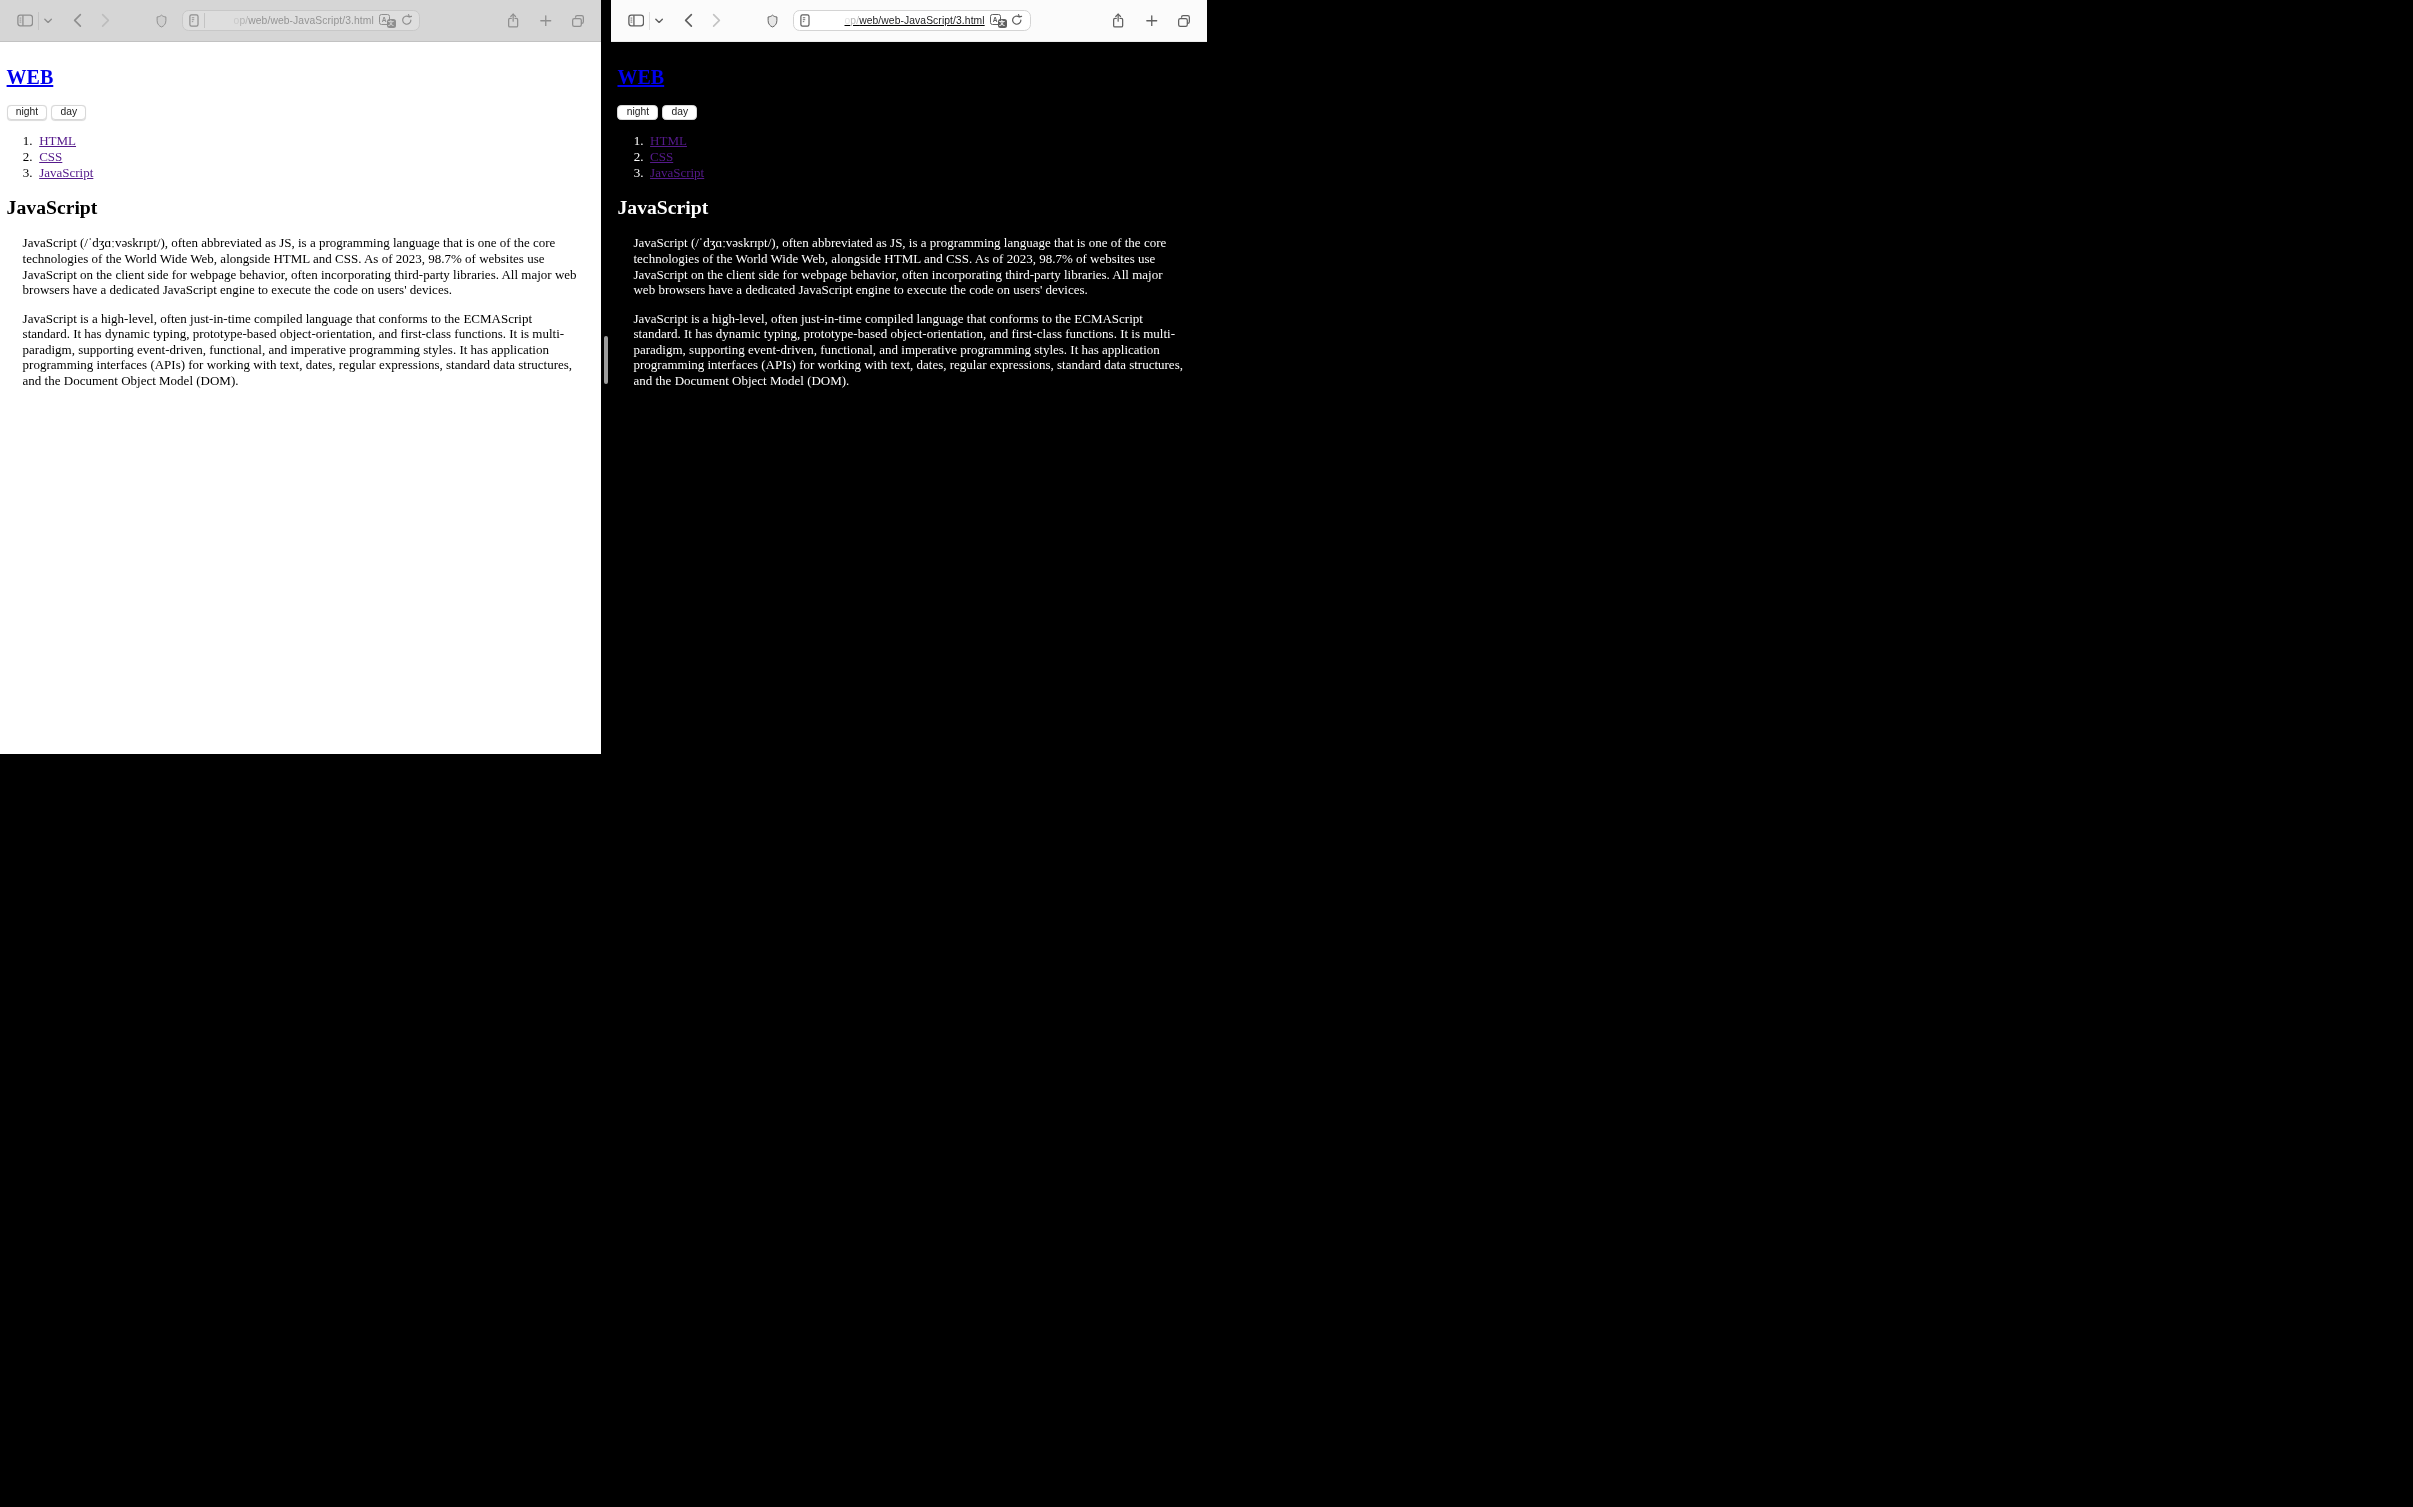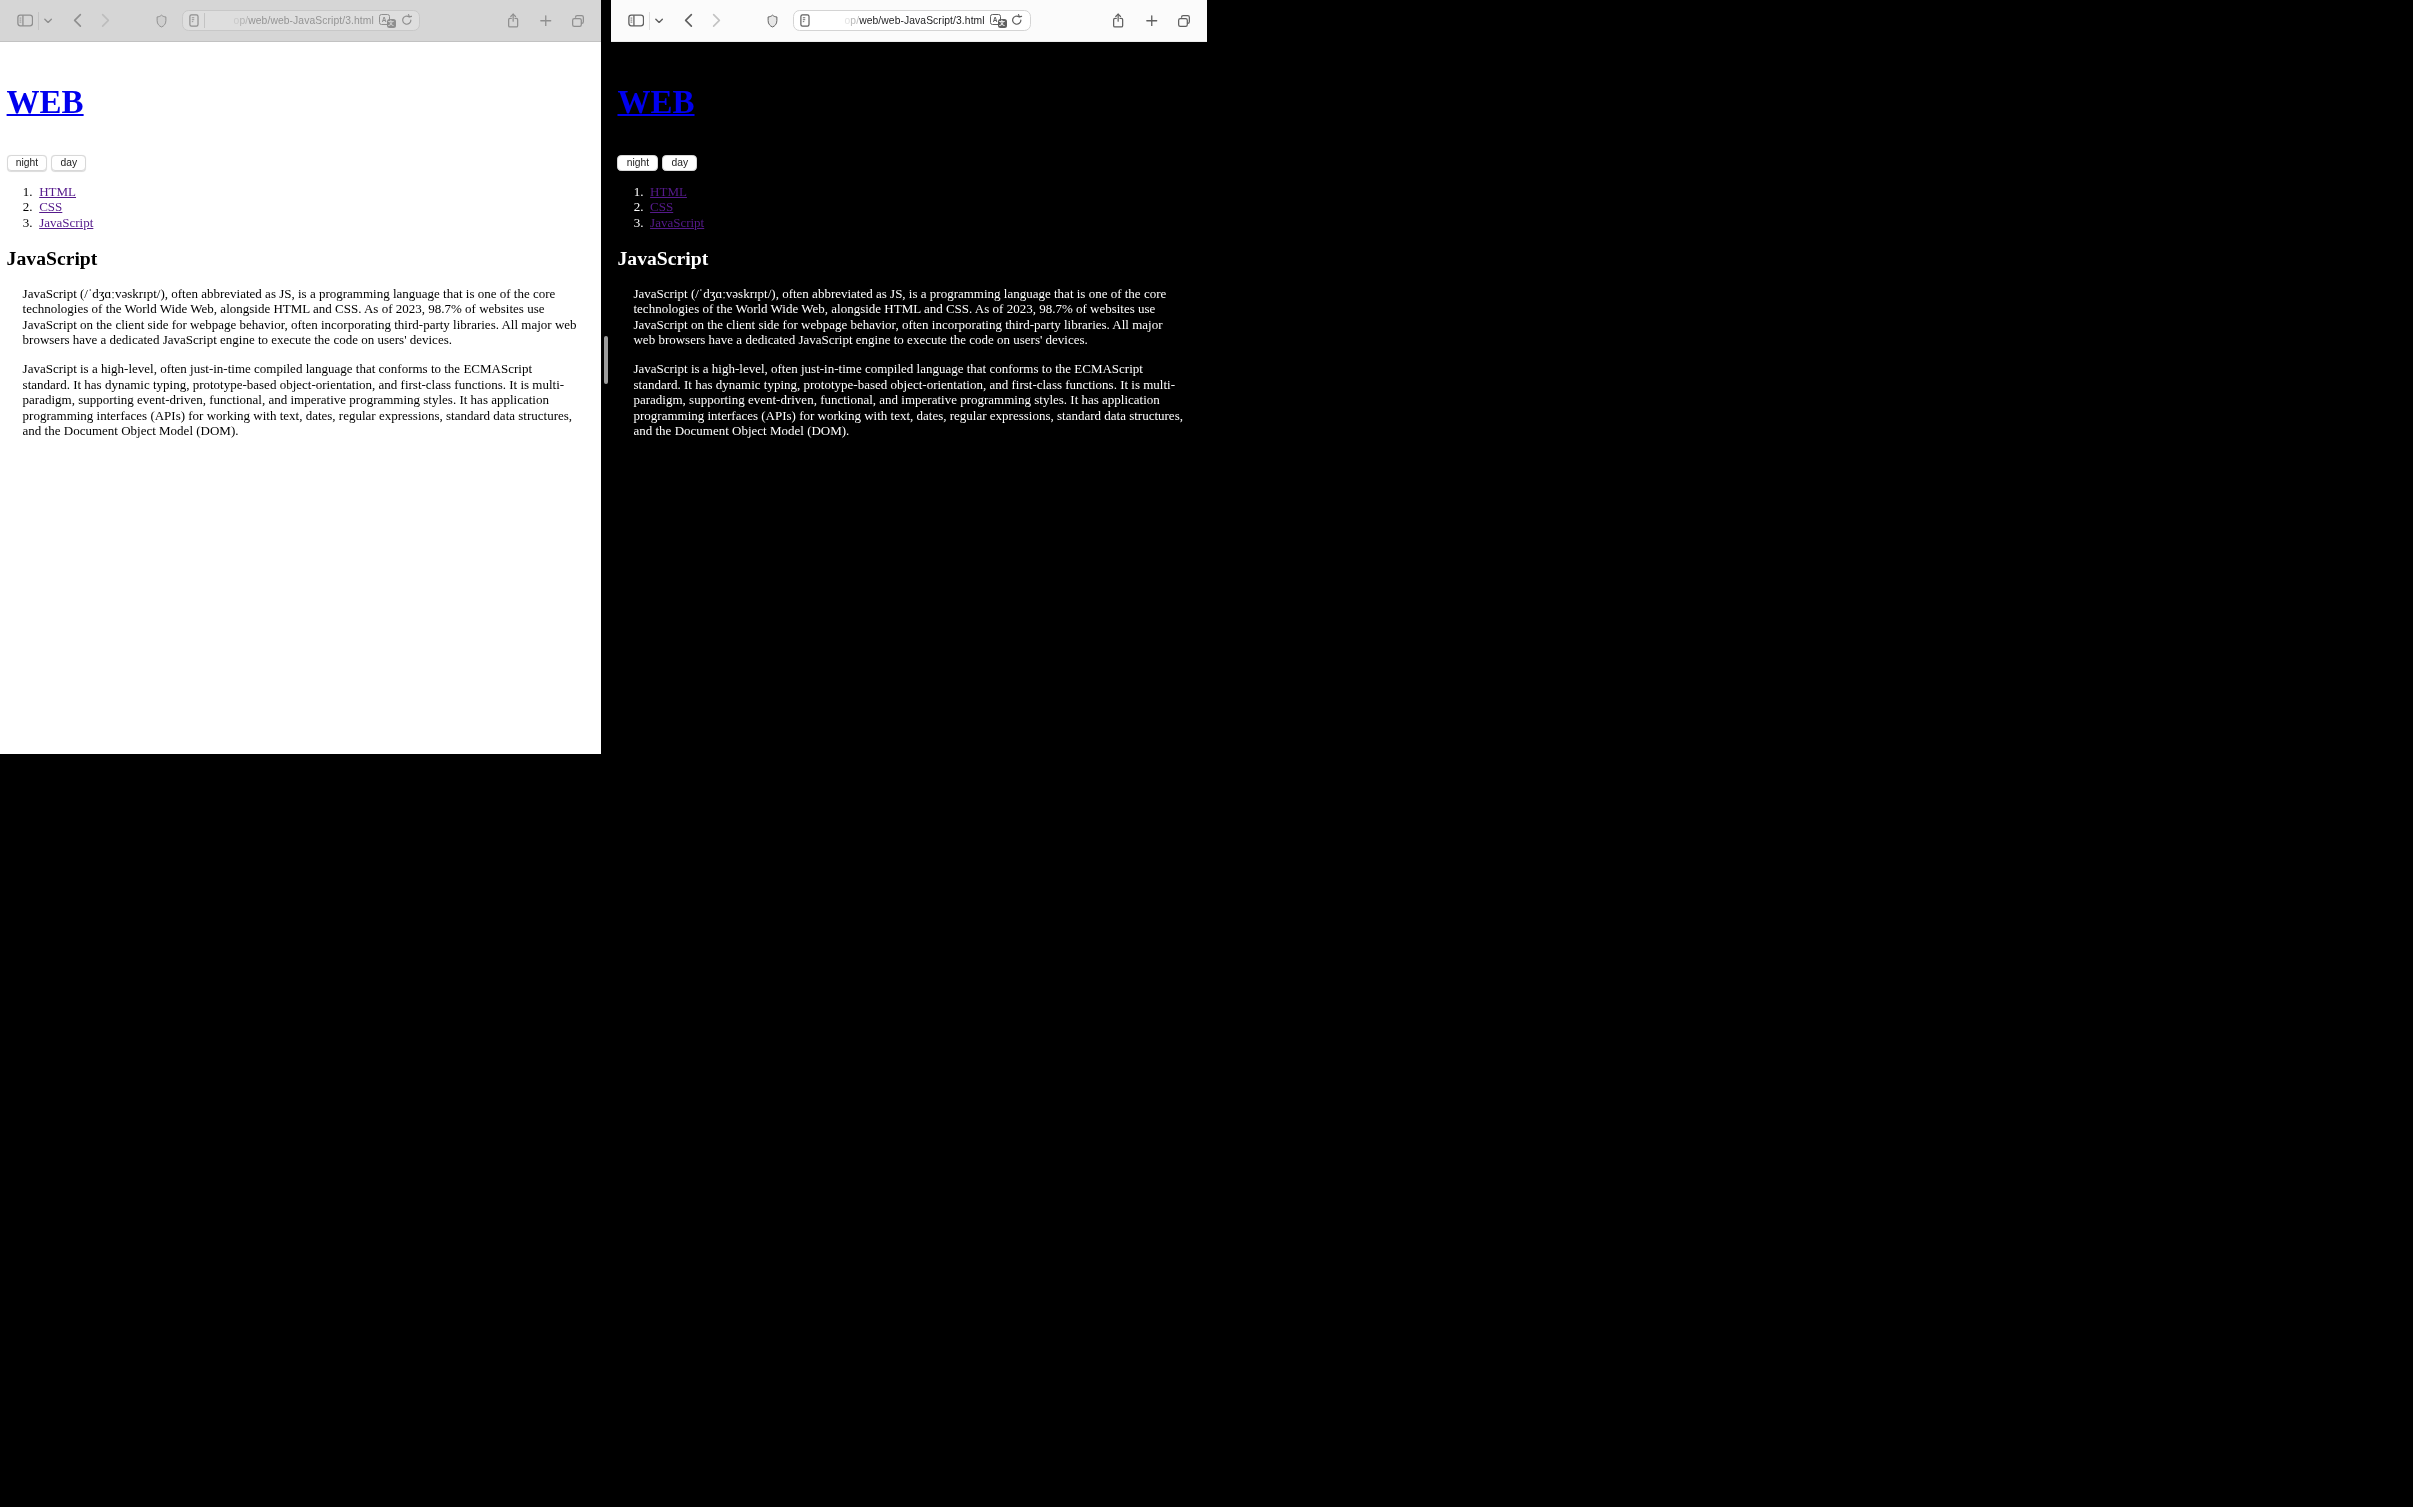--- a/index.html
+++ b/index.html
@@ -43,21 +43,21 @@
   .win-dark-page .c-dis{color:#c3c3c3;}
 
   
   .addr{
     height:20.5px;width:238px;box-sizing:border-box;
     border-radius:6.6px;display:flex;align-items:center;
     padding:0 6.6px;flex:0 0 auto;
     margin-left:14px;
   }
   .win-light-chrome .addr{background:#dedede;border:0.8px solid #c8c8c8;}
-  .win-dark-page .addr{background:#ffffff;border:0.8px solid #d4d4d4;}
+  .win-dark-page .addr{background:#ffffff;border:0.8px solid #d4d4d4;text-decoration:underline;}
   .addr .url{
     flex:1;text-align:right;font-size:10.3px;letter-spacing:0.1px;
     white-space:nowrap;overflow:hidden;margin:0 4.9px 0 3.3px;
   }
   .win-light-chrome .url-faint{color:#c9c9c9;}
   .win-light-chrome .url-pre{color:#b3b3b3;}
   .win-light-chrome .url-main{color:#949494;}
   .win-dark-page .url-faint{color:#e3e3e3;}
   .win-dark-page .url-pre{color:#b9b9b9;}
   .win-dark-page .url-main{color:#1d1d1f;}
@@ -77,21 +77,21 @@
   
   .page{
     flex:1;overflow:hidden;box-sizing:border-box;
     padding:6.6px;
     font-family:"Liberation Serif","DejaVu Serif",serif;
     font-size:13px;line-height:1.2;
   }
   .win-light-page .page{background:#ffffff;color:#000000;}
   .win-dark-page  .page{background:#000000;color:#ffffff;}
 
-  .page h1{font-size:33px;line-height:1.1;margin:35px 0;font-weight:bold;}
+  .page h1{font-size:20px;line-height:1.1;margin:17px 0;font-weight:bold;}
   .page h1 a{color:#0000ee;text-decoration:underline;text-decoration-thickness:2.1px;}
   .page h2{font-size:19.7px;line-height:1.1;margin:16.4px 0;font-weight:bold;}
   .btn-row{margin:14.8px 0 13px 0;display:flex;gap:4.1px;}
   .btn-row button{
     font-family:"Liberation Sans",sans-serif;
     font-size:10.3px;color:#222;
     background:#ffffff;border:0.8px solid #d8d8d8;border-radius:4.1px;
     padding:0.8px 8.2px 1.6px 8.2px;line-height:1.1;
     box-shadow:0 0.8px 0.8px rgba(0,0,0,0.14);
   }

